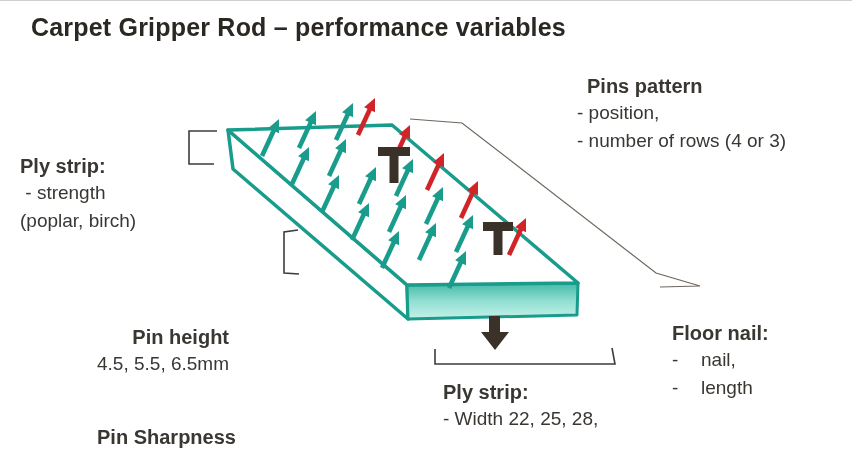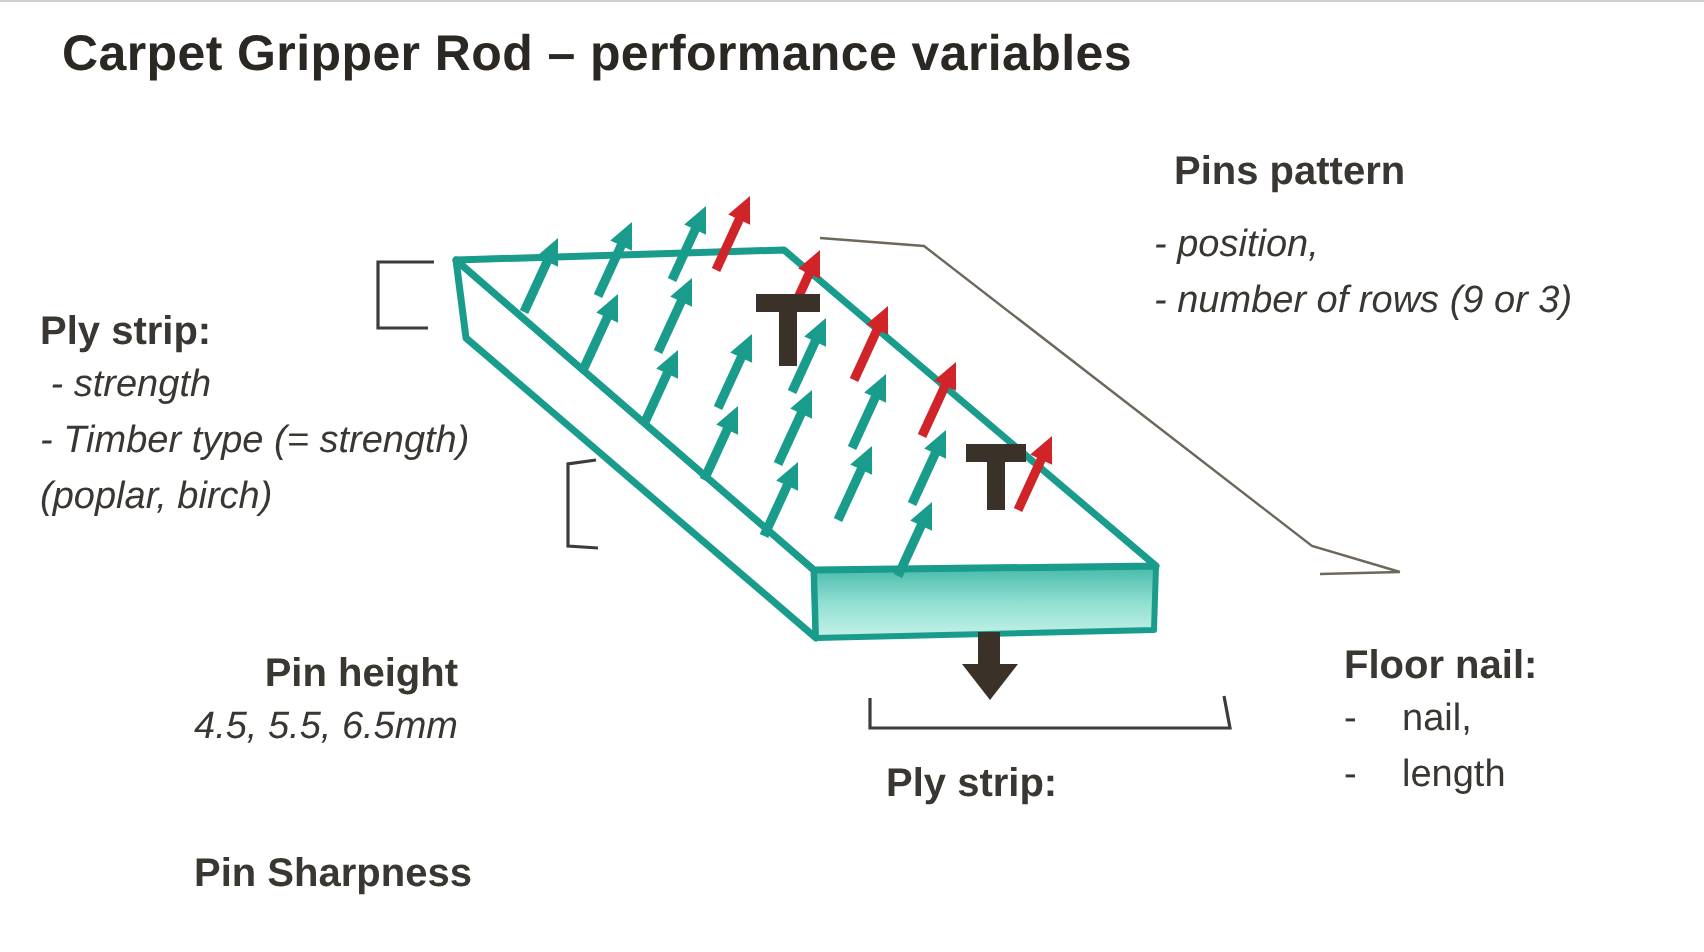--- a/index.html
+++ b/index.html
@@ -7,22 +7,22 @@
     position:relative;width:852px;height:476px;background:#ffffff;overflow:hidden;
     font-family:"Liberation Sans",sans-serif;border-top:1px solid #cfcfcf;box-sizing:border-box;
   }
   .title{
     position:absolute;left:31px;top:12px;font-size:25px;font-weight:bold;
     color:var(--title,#2b2723);letter-spacing:.2px;white-space:nowrap;
   }
   svg.diagram{position:absolute;left:0;top:0;width:852px;height:476px;}
   .anno{position:absolute;color:var(--text,#3a3733);font-size:19px;line-height:28px;}
   .anno .h{font-size:20px;font-weight:bold;line-height:26px;color:var(--text,#3a3733);}
-  .anno .line{white-space:pre;font-style:italic;}
-  #pins-pattern .h{padding-left:10px;margin-bottom:10px;}
+  .anno .line{white-space:pre;}
+  #pins-pattern .h{padding-left:10px;margin-bottom:0;}
   .fn-row{display:flex;}
   .fn-dash{width:29px;flex:0 0 29px;}
 </style>
 </head>
 <body>
 
 <div class="canvas">
 
   <div class="title">Carpet Gripper Rod – performance variables</div>
 
@@ -133,41 +133,41 @@
       </g>
       <g>
         <rect x="489" y="315" width="11" height="17" fill="#3a3128"></rect>
         <polygon points="481,331 509,331 495,349" fill="#3a3128"></polygon>
       </g>
     </svg>
 
   <div class="anno" id="pins-pattern" style="left:577px;top:72px;">
     <div class="h">Pins pattern</div>
     <div class="line">- position,</div>
-    <div class="line">- number of rows (9 or 3)</div>
+    <div class="line">- number of rows (4 or 3)</div>
   </div>
 
   <div class="anno" id="ply-strip-left" style="left:20px;top:152px;">
     <div class="h">Ply strip:</div>
     <div class="line"> - strength</div>
-    <div class="line">- Timber type (= strength)</div>
     <div class="line">(poplar, birch)</div>
   </div>
 
   <div class="anno" id="pin-height" style="left:97px;top:323px;text-align:right;">
     <div class="h">Pin height</div>
     <div class="line">4.5, 5.5, 6.5mm</div>
   </div>
 
   <div class="anno" id="pin-sharpness" style="left:97px;top:423px;">
     <div class="h">Pin Sharpness</div>
   </div>
 
   <div class="anno" id="ply-strip-bottom" style="left:443px;top:378px;">
     <div class="h">Ply strip:</div>
+    <div class="line">- Width 22, 25, 28,</div>
   </div>
 
   <div class="anno" id="floor-nail" style="left:672px;top:291px;margin-top:28px;">
     <div class="h">Floor nail:</div>
     <div class="fn-row">
       <span class="fn-dash">-</span>
       <span>nail,</span>
     </div>
     <div class="fn-row">
       <span class="fn-dash">-</span>

